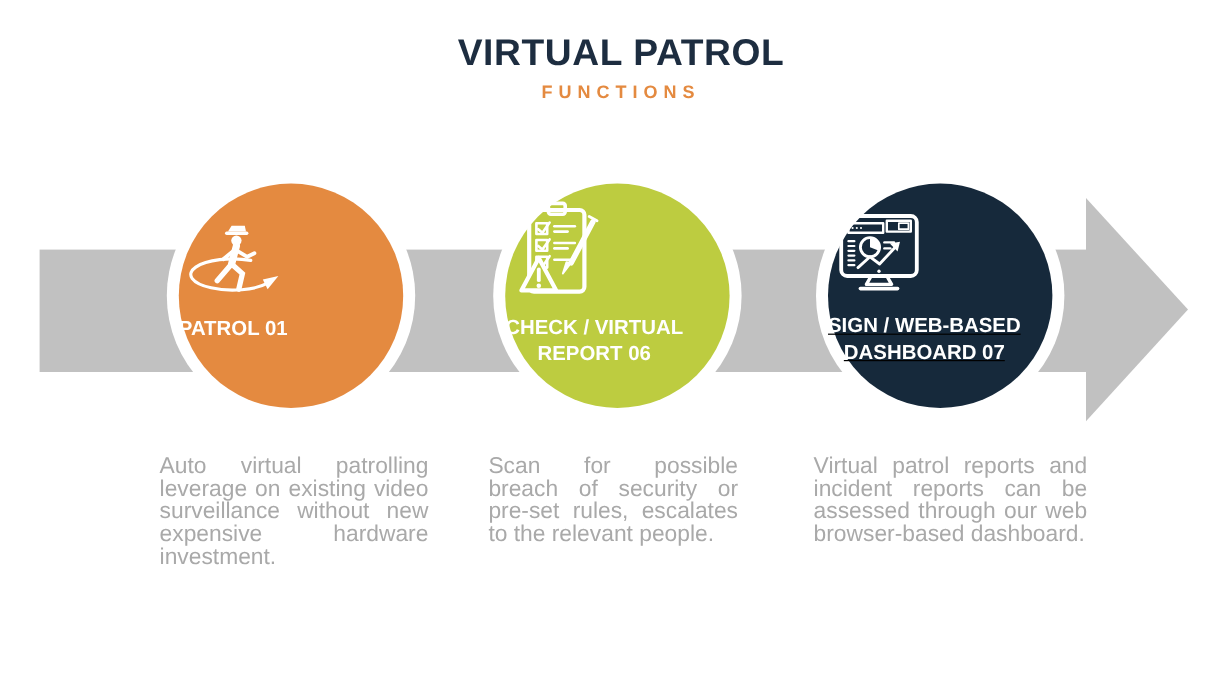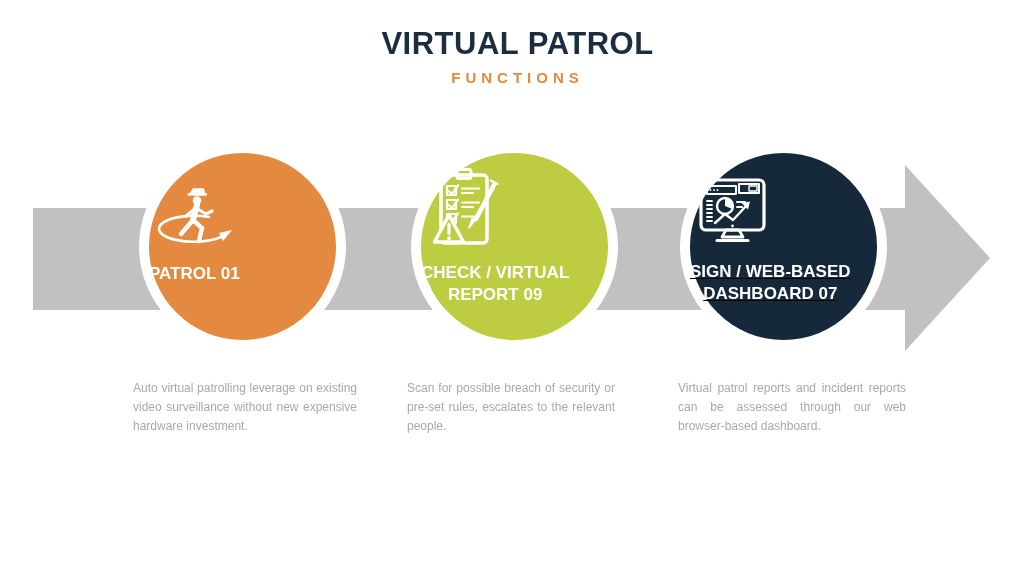--- a/index.html
+++ b/index.html
@@ -62,21 +62,21 @@
     margin-top:8px;
     color:#fff;font-weight:bold;font-size:17px;line-height:22px;
     text-align:center;white-space:nowrap;
   }
   .step-label span{display:block;}
   .step-label span:empty{display:none;}
   
   .desc{
     position:absolute;top:379px;
     color:var(--body-text);
-    font-size:12px;line-height:19px;
+    font-size:19px;line-height:19px;
     text-align:justify;
   }
   .desc.pos-0{left:133px;width:224px;}
   .desc.pos-1{left:407px;width:208px;}
   .desc.pos-2{left:678px;width:228px;}
   svg{display:block;}
 </style>
 </head>
 <body>
 
@@ -139,21 +139,21 @@
           <path d="M70 14.5 L76.5 18" stroke-width="2.4"></path>
 
           <path d="M28 49 L42.5 76 L13.5 76 Z" fill="var(--step-color)" stroke-width="3.5"></path>
           <path d="M28 58.5 L28 67.5" stroke-width="3.2"></path>
           <circle cx="28" cy="72.2" r="1.9" fill="#fff" stroke="none"></circle>
         </g>
       </svg>
     </div>
     <div class="step-label">
       <span>CHECK / VIRTUAL</span>
-      <span>REPORT 09</span>
+      <span>REPORT 06</span>
     </div>
   </div>
 
   <div class="step-circle pos-2" style="--step-color: #16293B;">
     <div class="step-icon">
       <svg width="88" height="78" viewBox="0 0 88 78" aria-hidden="true">
         <g fill="none" stroke="#fff" stroke-linecap="round" stroke-linejoin="round">
           <rect x="11" y="5" width="63" height="50" rx="5" stroke-width="3.2"></rect>
           <rect x="49" y="9" width="20" height="9" stroke-width="2"></rect>
           <rect x="59" y="11" width="8" height="5" stroke-width="1.4"></rect>

